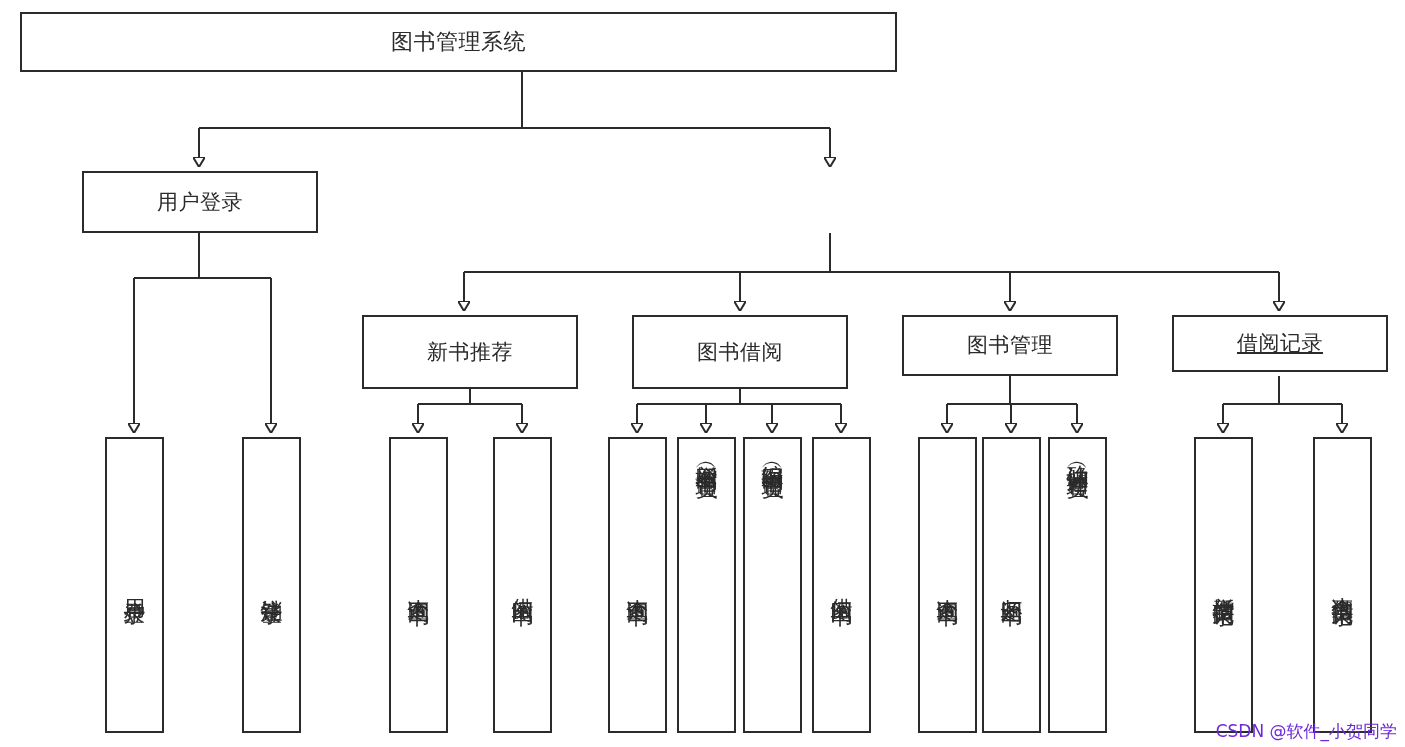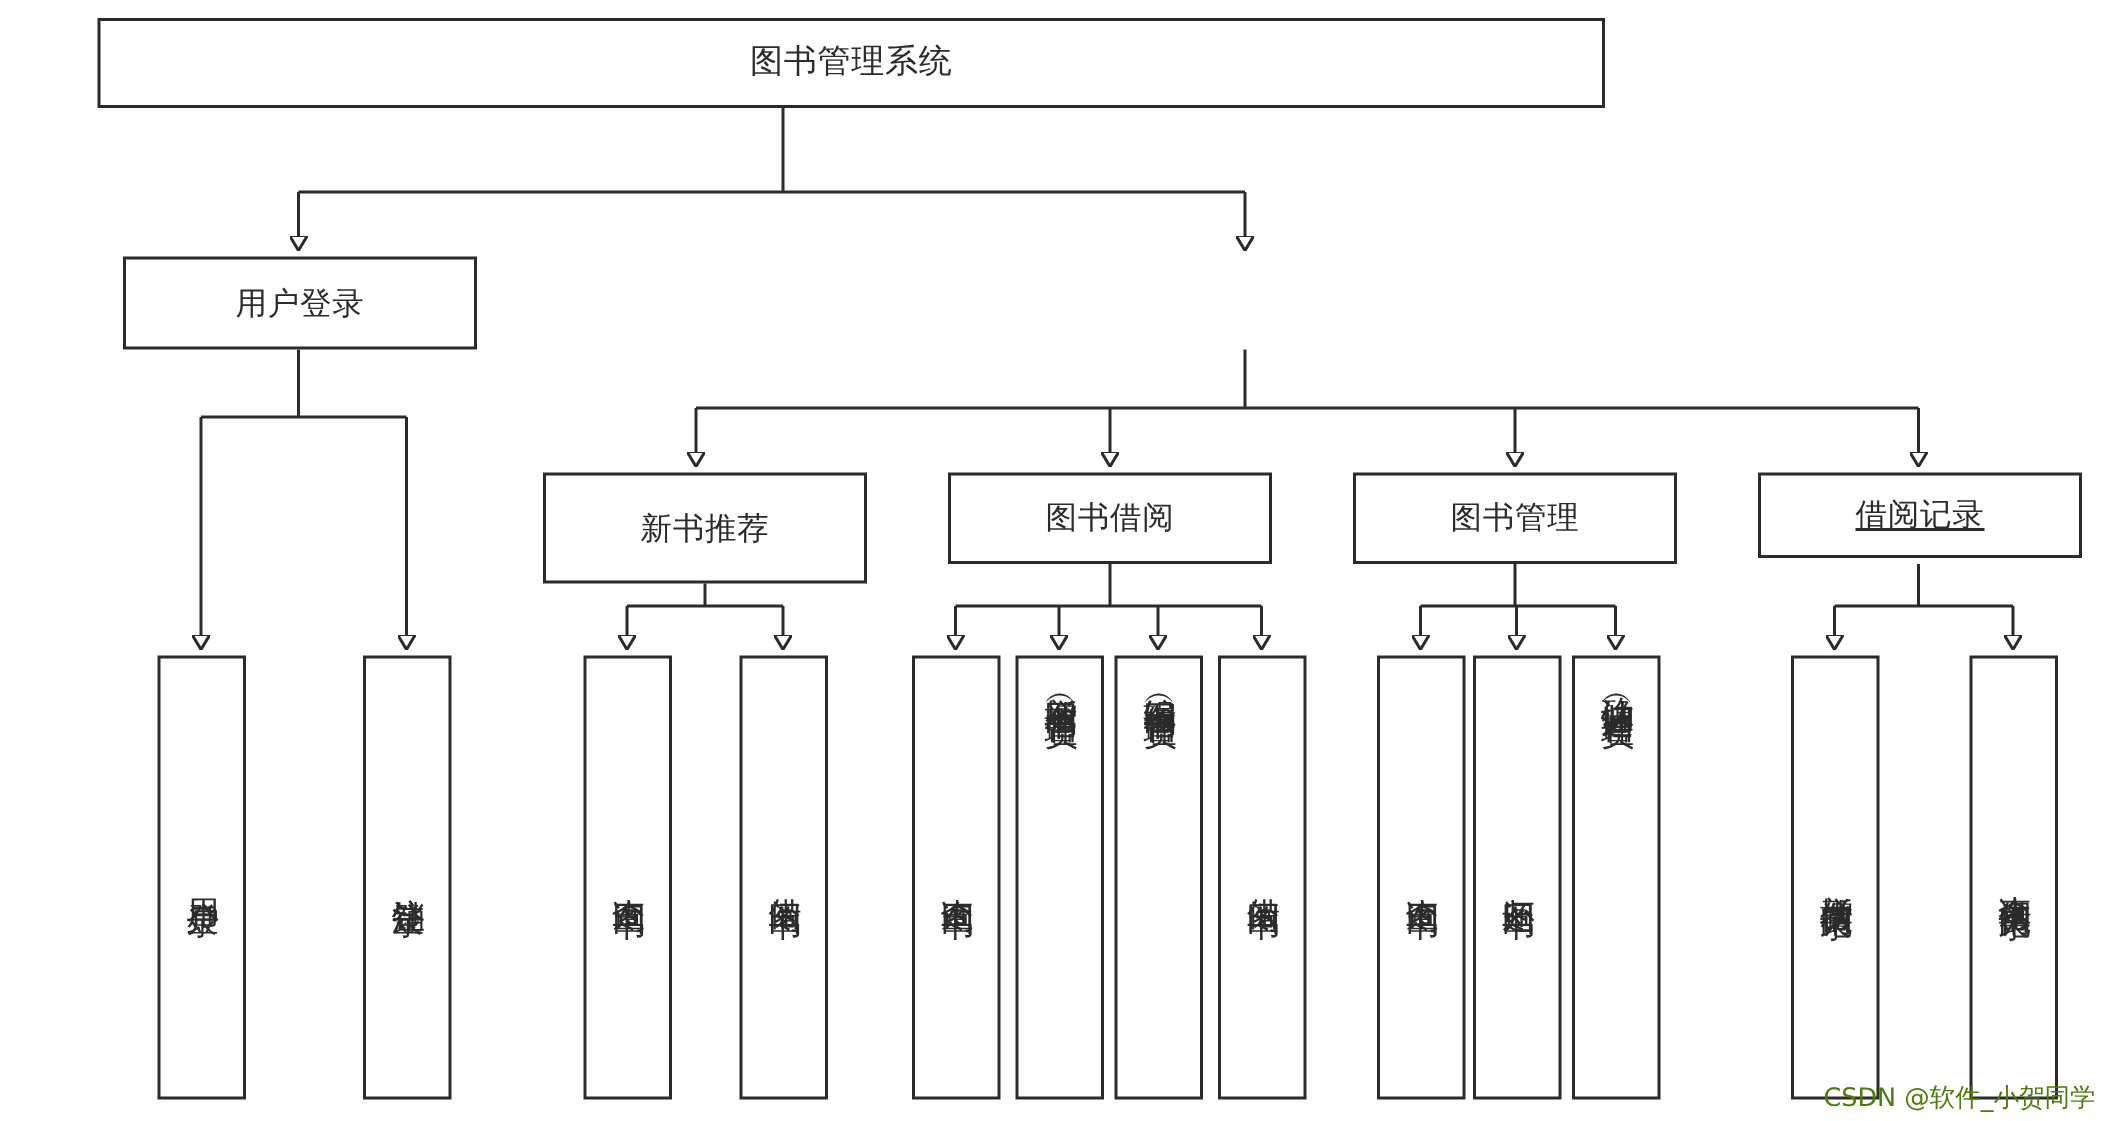--- a/index.html
+++ b/index.html
@@ -70,21 +70,21 @@
   svg.links path, svg.links line {
     stroke: #2b2b2b;
     stroke-width: 2;
     fill: none;
   }
   .watermark {
     position: absolute;
     right: 8px;
     bottom: 4px;
     font-size: 17px;
-    color: #4d7c0f;
+    color: #6d28d9;
     font-family: "DejaVu Sans", "Liberation Sans", sans-serif;
     white-space: nowrap;
     user-select: none;
   }
 </style>
 </head>
 <body>
 
 <div id="diagram">
 
@@ -129,34 +129,34 @@
     <line x1="947" y1="404" x2="947" y2="424" marker-end="url(#arrow)"></line>
     <line x1="1011" y1="404" x2="1011" y2="424" marker-end="url(#arrow)"></line>
     <line x1="1077" y1="404" x2="1077" y2="424" marker-end="url(#arrow)"></line>
 
     <line x1="1279" y1="376" x2="1279" y2="404"></line>
     <line x1="1223" y1="404" x2="1342" y2="404"></line>
     <line x1="1223" y1="404" x2="1223" y2="424" marker-end="url(#arrow)"></line>
     <line x1="1342" y1="404" x2="1342" y2="424" marker-end="url(#arrow)"></line>
   </svg>
 
-  <div class="node horiz root" style="left:20px; top:12px; width:1005px; height:60px;margin-left:45px;">
+  <div class="node horiz root" style="left:20px; top:12px; width:877px; height:60px;">
     <span class="label">图书管理系统</span>
   </div>
 
   <div class="node horiz" style="left:82px; top:171px; width:236px; height:62px;">
     <span class="label">用户登录</span>
   </div>
 
 
   <div class="node horiz" style="left:362px; top:315px; width:216px; height:74px;">
     <span class="label">新书推荐</span>
   </div>
 
-  <div class="node horiz" style="left:632px; top:315px; width:216px; height:61px;">
+  <div class="node horiz" style="left:632px; top:315px; width:216px; height:74px;">
     <span class="label">图书借阅</span>
   </div>
 
   <div class="node horiz" style="left:902px; top:315px; width:216px; height:61px;">
     <span class="label">图书管理</span>
   </div>
 
   <div class="node horiz" style="left:1172px; top:315px; width:216px; height:57px;text-decoration:underline;">
     <span class="label">借阅记录</span>
   </div>

